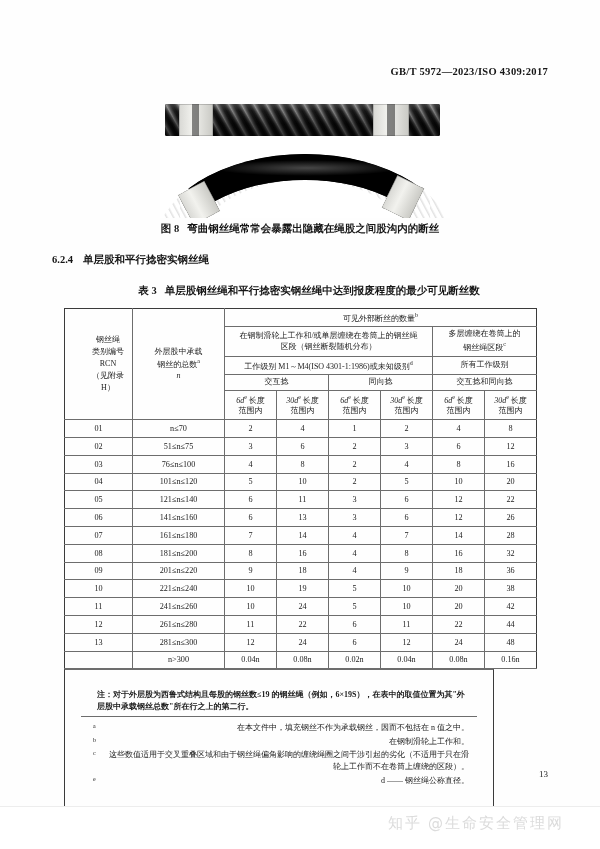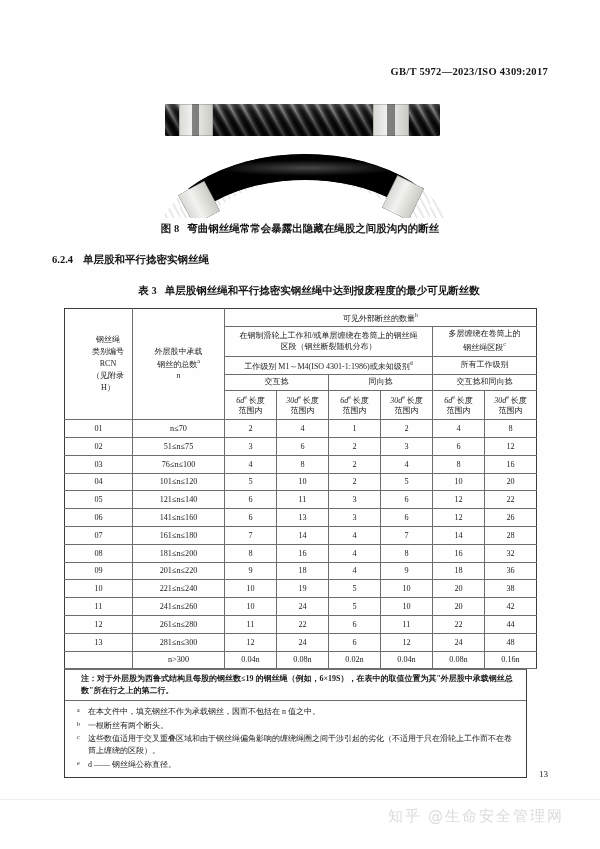--- a/index.html
+++ b/index.html
@@ -199,24 +199,24 @@
   table.spec .outer-r { border-right: 1.1px solid #3b3b3b; }
   table.spec tr.topline td { border-top: 1.1px solid #3b3b3b; }
   table.spec .hdr { font-size: 8px; }
   table.spec .rcn-head { line-height: 1.5; padding-left: 20px; }
   table.spec td.data { height: 17.8px; font-size: 8.2px; }
   .sup { font-size: 6px; vertical-align: super; }
   .ital { font-style: italic; }
 
   
   .notes {
-    width: 463px;
+    width: 430px;
     border: 1.1px solid #3b3b3b;
     border-top: 0.6px solid #6d6d6d;
-    padding: 0;
+    padding: 16px;
     font-size: 8px;
     color: #1c1c1c;
   }
   .note-main {
     padding: 3px 8px 3px 16px;
     font-weight: bold;
     line-height: 1.5;
     border-bottom: 0.6px solid #6d6d6d;
     text-indent: 0;
   }
@@ -230,36 +230,36 @@
     margin: 1.5px 0;
   }
   .fn .mark {
     width: 11px;
     flex: 0 0 11px;
     font-size: 6px;
     vertical-align: super;
     padding-top: 0px;
     text-align: left;
   }
-  .fn .txt { flex: 1; }
+  .fn .txt { flex: 1; text-align: right; }
 
   
   .page-num {
     position: absolute;
     right: 52px;
     bottom: 36px;
     font-size: 9px;
     color: #1c1c1c;
   }
 
   
   .watermark-bar {
     position: absolute;
     left: 0;
-    bottom: 16px;
+    bottom: 9px;
     width: 600px;
     height: 34px;
     background: #ffffff;
     border-top: 1px solid #ededed;
   }
   .watermark-text {
     position: absolute;
     right: 36px;
     top: 7px;
     font-size: 15px;
@@ -530,21 +530,21 @@
       <div class="note-main">
         <span>注：</span><span class="body">对于外层股为西鲁式结构且每股的钢丝数≤19 的钢丝绳（例如，6×19S），在表中的取值位置为其"外层股中承载钢丝总数"所在行之上的第二行。</span>
       </div>
       <div class="fn-list" id="footnote-list">
           <div class="fn">
             <span class="mark">a</span>
             <span class="txt">在本文件中，填充钢丝不作为承载钢丝，因而不包括在 n 值之中。</span>
           </div>
           <div class="fn">
             <span class="mark">b</span>
-            <span class="txt">一根断丝有两个断头。</span>
+            <span class="txt">在钢制滑轮上工作和。</span>
           </div>
           <div class="fn">
             <span class="mark">c</span>
             <span class="txt">这些数值适用于交叉重叠区域和由于钢丝绳偏角影响的缠绕绳圈之间干涉引起的劣化（不适用于只在滑轮上工作而不在卷筒上缠绕的区段）。</span>
           </div>
           <div class="fn">
             <span class="mark">e</span>
             <span class="txt">d —— 钢丝绳公称直径。</span>
           </div>
         </div>

